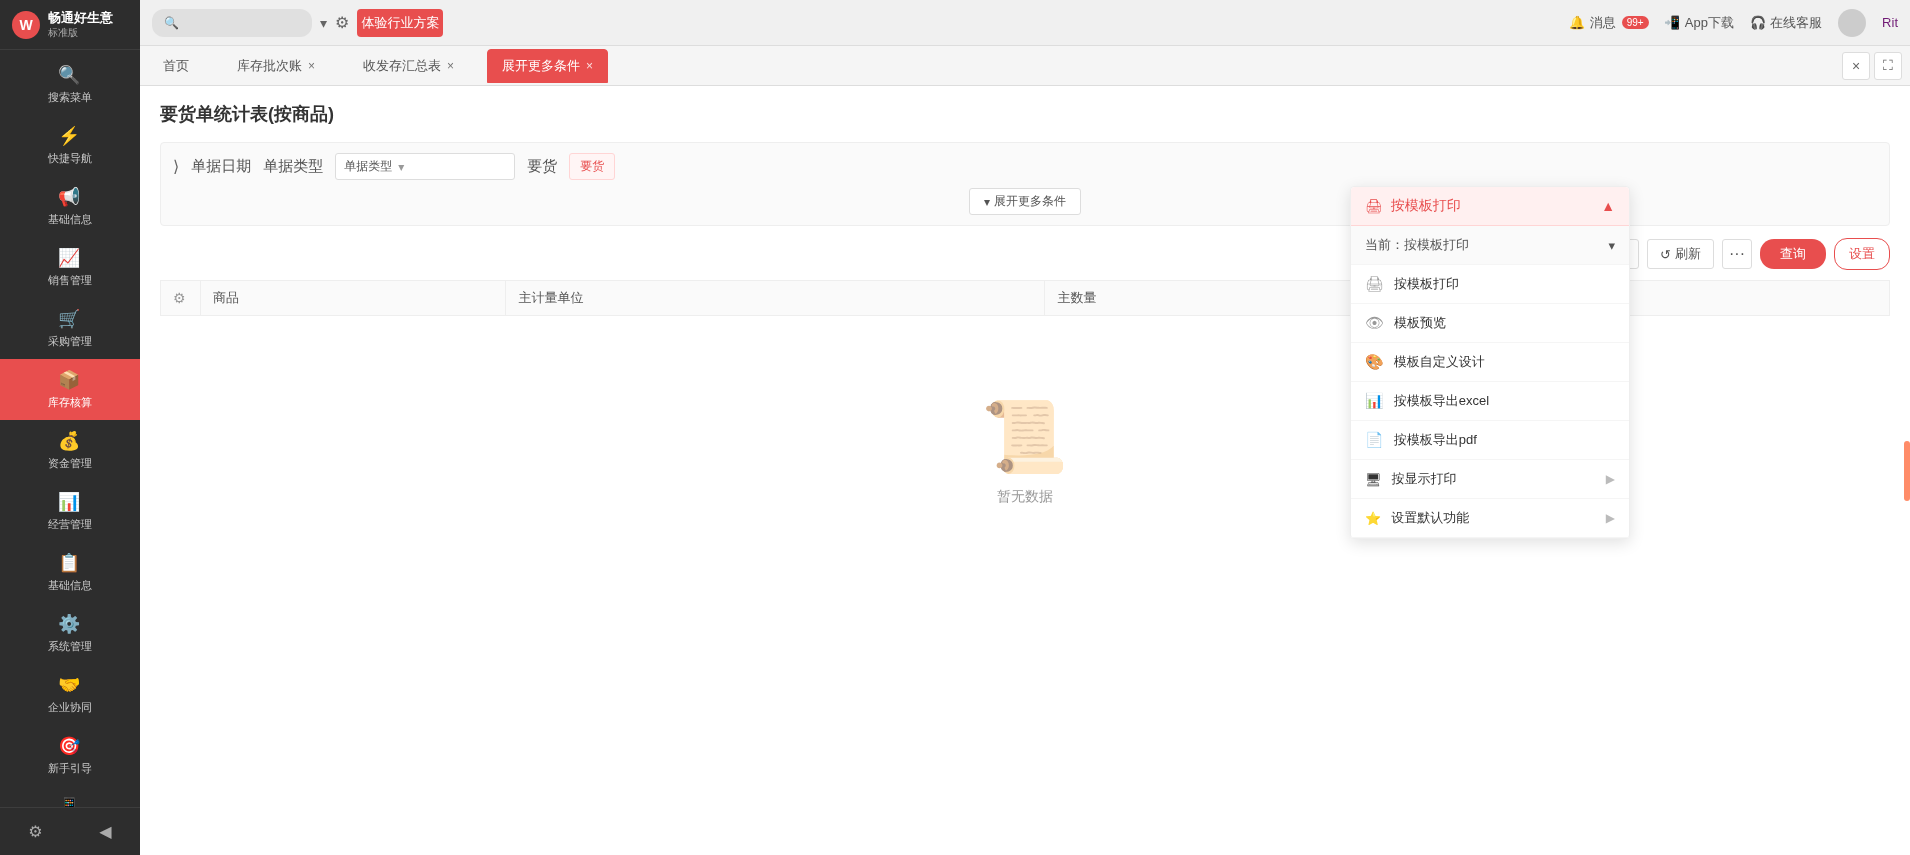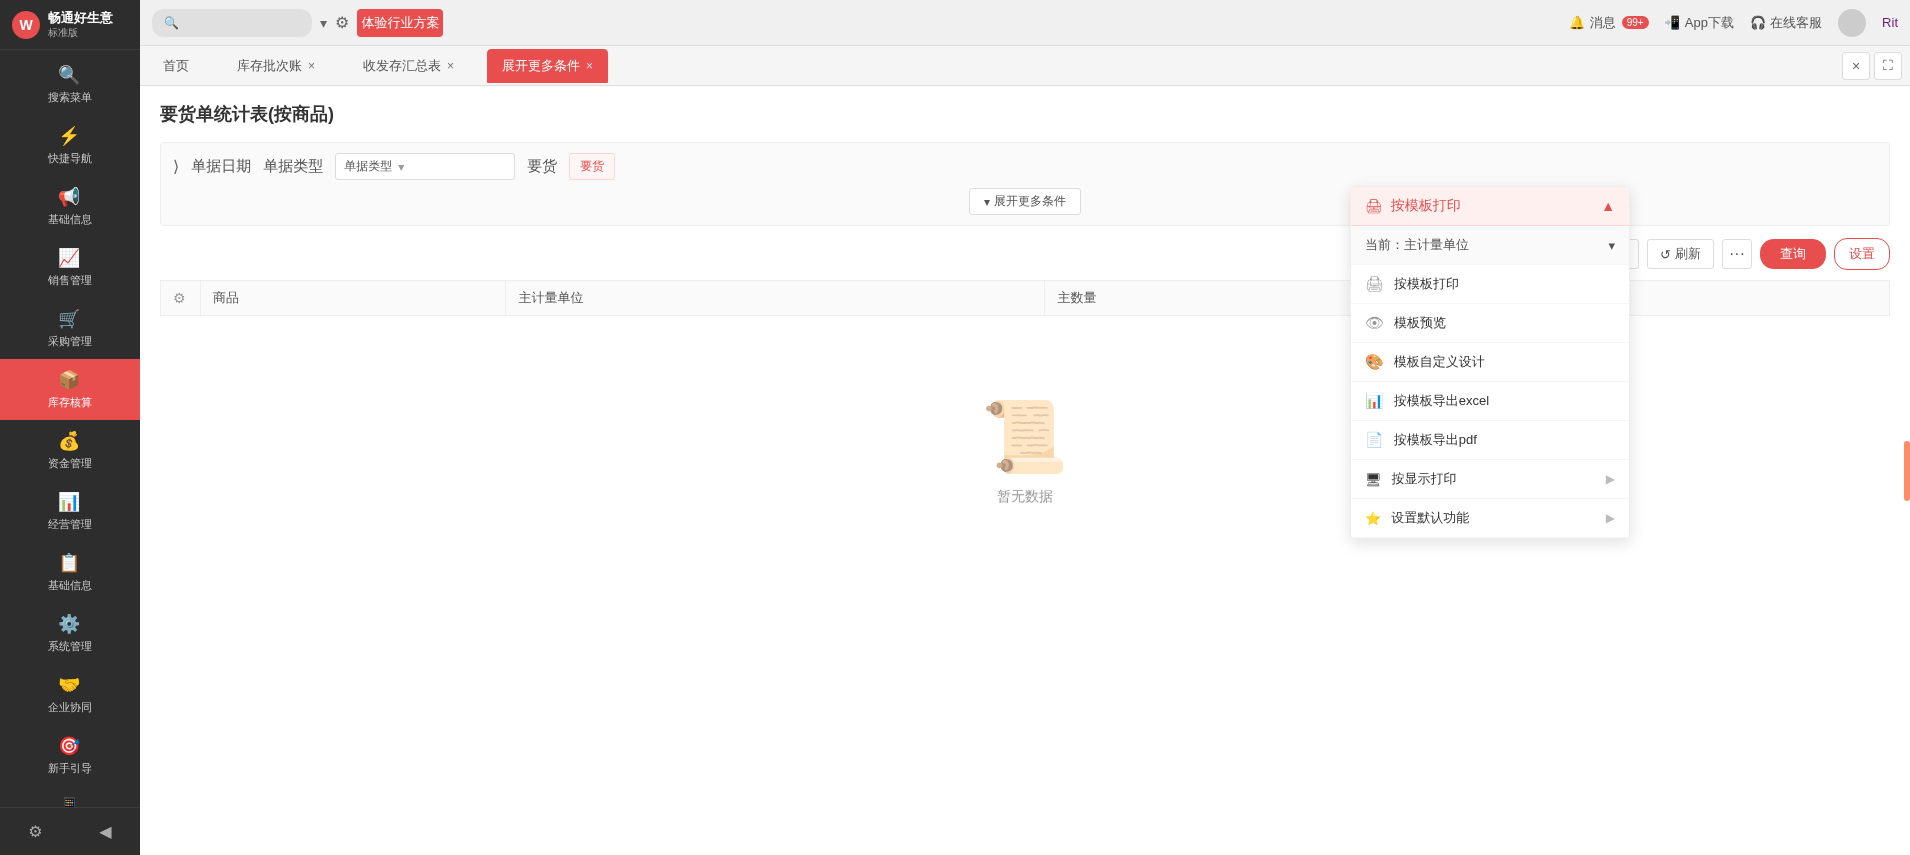--- a/index.html
+++ b/index.html
@@ -730,21 +730,21 @@
     <div class="dropdown-overlay">
       <div class="dropdown-header">
         <div class="dropdown-header-left">
           <span>🖨</span>
           <span>按模板打印</span>
         </div>
         <span class="dropdown-chevron-up">▲</span>
       </div>
 
       <div class="dropdown-current">
-        <span class="current-label">当前：主计量单位</span>
+        <span class="current-label">当前：按模板打印</span>
         <span class="chevron-right">▾</span>
       </div>
 
       <div class="dropdown-item">
         <span class="item-icon">🖨</span>
         <span>按模板打印</span>
       </div>
       <div class="dropdown-item">
         <span class="item-icon">👁</span>
         <span>模板预览</span>

